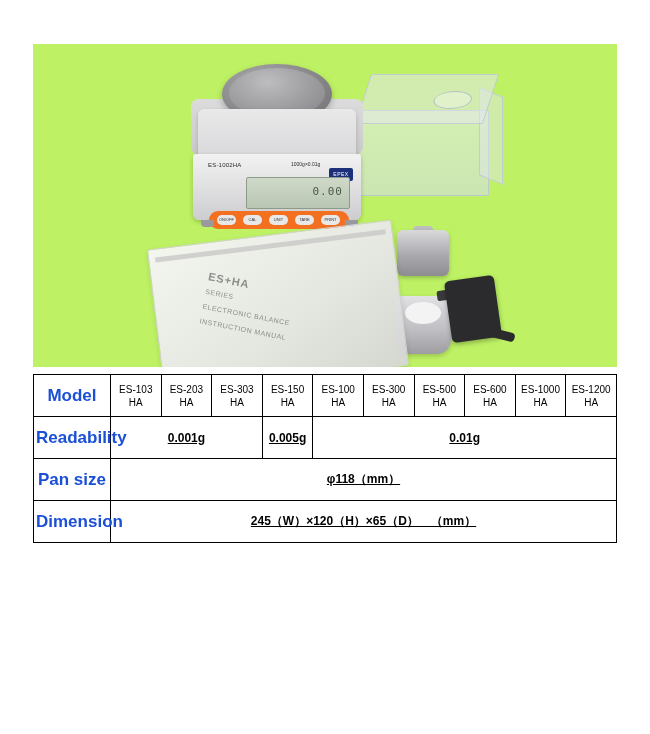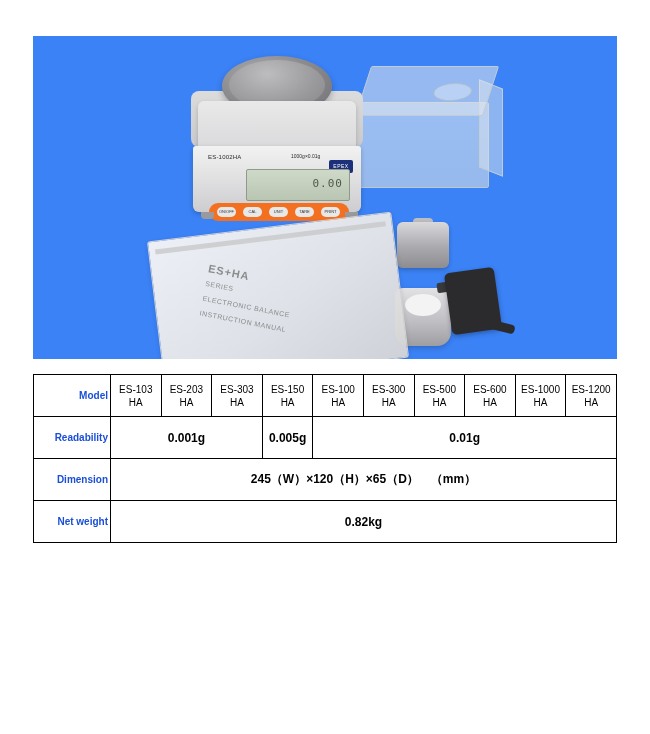--- a/index.html
+++ b/index.html
@@ -12,24 +12,24 @@
     height: 734px;
     font-family: "Liberation Sans", sans-serif;
     position: relative;
     overflow: hidden;
   }
 
   
   .photo-panel {
     position: absolute;
     left: 33px;
-    top: 36px;
+    top: 44px;
     width: 584px;
     height: 323px;
-    background: #3b82f6;
+    background: #bef264;
     overflow: hidden;
   }
 
   
   .scale-base {
     position: absolute;
     left: 165px;
     top: 65px;
     width: 158px;
     height: 95px;
@@ -338,34 +338,34 @@
     font-size: 11px;
     text-align: center;
     color: #000000;
     height: 41px;
     padding: 0 2px;
   }
   .spec-table td.rowhead {
     width: 72px;
     color: #1a4fd6;
     font-weight: bold;
-    font-size: 10px;
-    text-align: right;
+    font-size: 17px;
   }
   .spec-table td.model-cell {
     font-size: 10px;
     line-height: 13px;
   }
   .spec-table td.value {
     font-weight: bold;
     font-size: 12px;
   }
   .spec-table td.wide {
     font-weight: bold;
     font-size: 12px;
+    text-decoration: underline;
   }
 </style>
 </head>
 <body>
 
 <div class="photo-panel">
 
   <div class="glass-box">
     <div class="glass-body"></div>
     <div class="glass-side"></div>
@@ -466,24 +466,24 @@
     </tr>
 
 
     <tr>
       <td class="rowhead">Readability</td>
       <td class="wide" colspan="3">0.001g</td>
       <td class="wide" colspan="1">0.005g</td>
       <td class="wide" colspan="6">0.01g</td>
     </tr>
 
+    <tr>
+      <td class="rowhead">Pan size</td>
+      <td class="wide" colspan="10">φ118（mm）</td>
+    </tr>
 
     <tr>
       <td class="rowhead">Dimension</td>
       <td class="wide" colspan="10">245（W）×120（H）×65（D）　（mm）</td>
     </tr>
 
-    <tr>
-      <td class="rowhead">Net weight</td>
-      <td class="wide" colspan="10">0.82kg</td>
-    </tr>
   </tbody>
 </table>
 
 </body></html>

